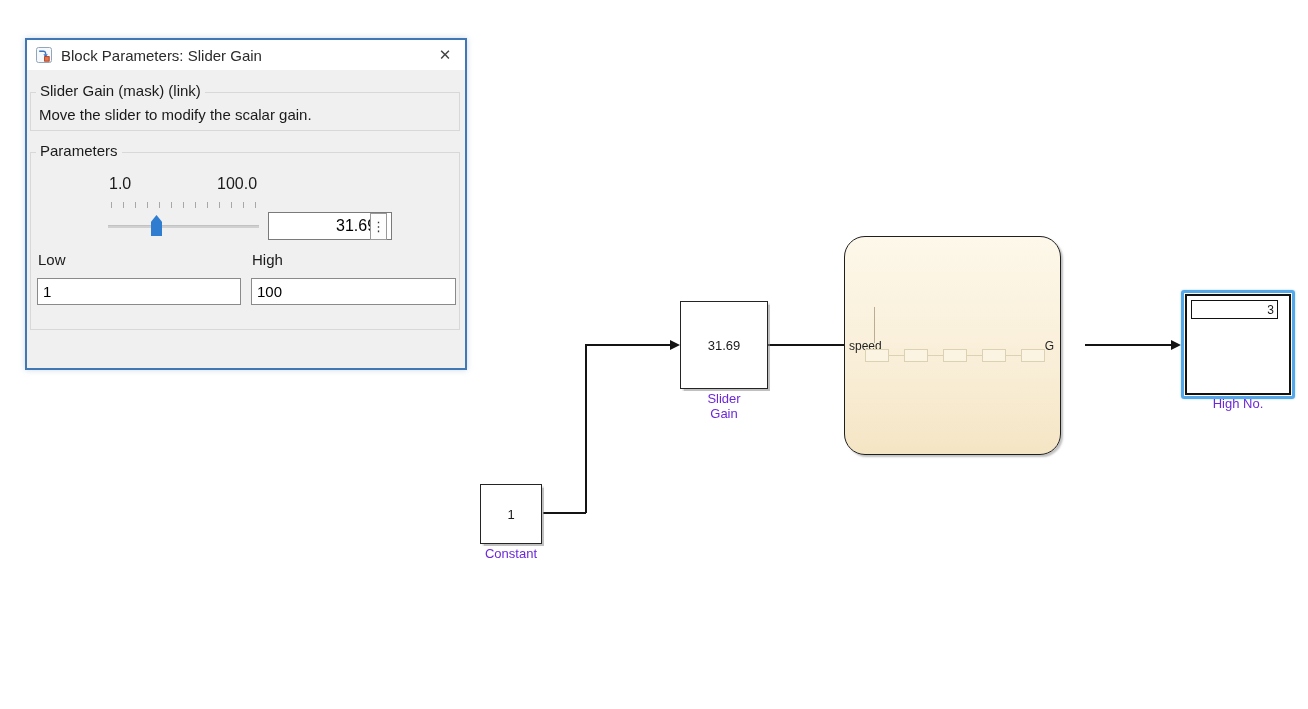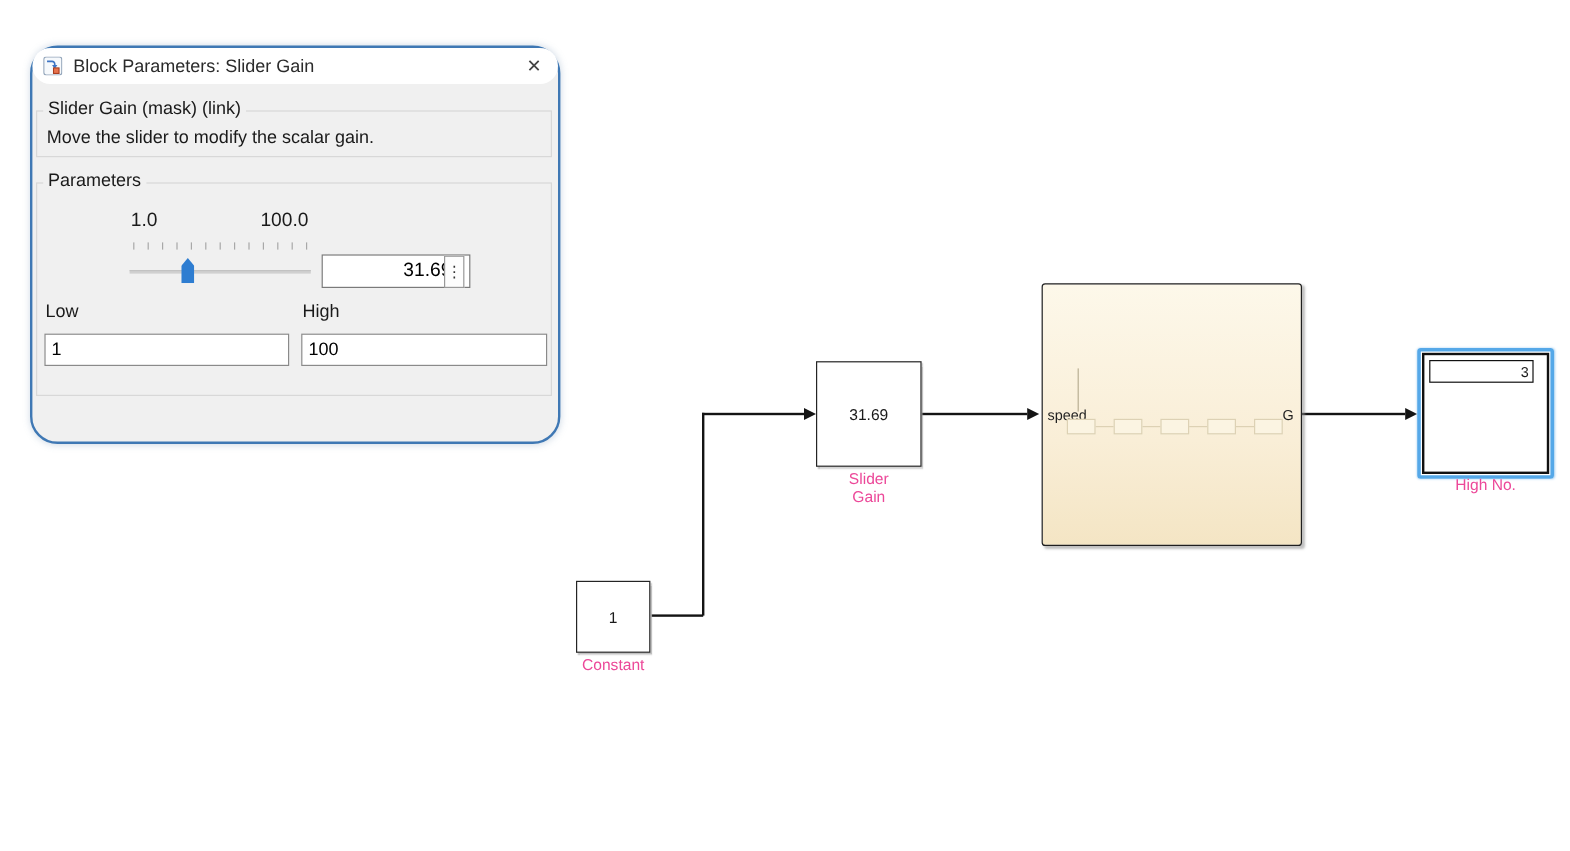--- a/index.html
+++ b/index.html
@@ -1,18 +1,18 @@
 <!DOCTYPE html>
 <html><head>
 <meta charset="utf-8">
 <style>
   * { box-sizing: border-box; margin: 0; padding: 0; }
   html, body { width: 1308px; height: 709px; background: #ffffff; overflow: hidden;
     font-family: "Liberation Sans", sans-serif; color: #1a1a1a; }
-  .abs { position: absolute; border-radius: 23px; }
+  .abs { position: absolute; }
 
   
   .dialog { left: 25px; top: 38px; width: 442px; height: 332px;
     border: 2px solid #3f78b4; background: #f0f0f0;
     box-shadow: 0 0 6px rgba(120,150,180,0.35); }
   .titlebar { left: 0; top: 0; width: 438px; height: 30px; background: #ffffff;
     display: flex; align-items: center; }
   .titlebar-icon { width: 16px; height: 16px; margin-left: 9px; flex: 0 0 auto; }
   .title-text { margin-left: 9px; font-size: 15px; color: #2b2b2b; }
   .close-btn { position: absolute; right: 8px; top: 4px; width: 24px; height: 22px;
@@ -65,28 +65,28 @@
   
   .wire { position: absolute; background: #141414; }
   .arrowhead { position: absolute; width: 0; height: 0;
     border-top: 5px solid transparent; border-bottom: 5px solid transparent;
     border-left: 10px solid #141414; }
   .sim-block { position: absolute; background: #fff; border: 1.5px solid #242424;
     box-shadow: 1.5px 1.5px 1px rgba(140,140,140,0.55);
     display: flex; align-items: center; justify-content: center; font-size: 13px; }
   .blk-constant   { left: 480px; top: 484px; width: 62px;  height: 60px; }
   .blk-slidergain { left: 680px; top: 301px; width: 88px;  height: 88px; }
-  .blk-label { position: absolute; font-size: 13px; color: #ec4899; text-align: center;
+  .blk-label { position: absolute; font-size: 13px; color: #6d28d9; text-align: center;
     line-height: 1.15; }
   .lbl-constant   { left: 451px;  top: 547px; width: 120px; }
   .lbl-slidergain { left: 664px;  top: 392px; width: 120px; }
   .lbl-gear       { left: 1178px; top: 397px; width: 120px; }
 
-  .subsystem { position: absolute; left: 868px; top: 236px; width: 217px; height: 219px;
-    border: 1.5px solid #1f1f1f; border-radius: 3px;
+  .subsystem { position: absolute; left: 844px; top: 236px; width: 217px; height: 219px;
+    border: 1.5px solid #1f1f1f; border-radius: 21px;
     background: linear-gradient(180deg, #fdf8ea 0%, #f9eed7 60%, #f4e5c4 100%);
     box-shadow: 2px 2px 2px rgba(140,140,140,0.55); }
   .port-label { position: absolute; font-size: 12px; color: #1f1f1f; }
   .port-in  { left: 4px;  top: 102px; }
   .port-out { right: 6px; top: 102px; }
   .preview-line { position: absolute; left: 22px; top: 118px; width: 178px; height: 1px;
     background: #ddd1b4; }
   .preview-rect { position: absolute; width: 24px; height: 13px; top: 112px;
     border: 1px solid #ddd1b4; background: #fbf4e2; }
   .preview-cursor { position: absolute; left: 29px; top: 70px; width: 1px; height: 36px;

